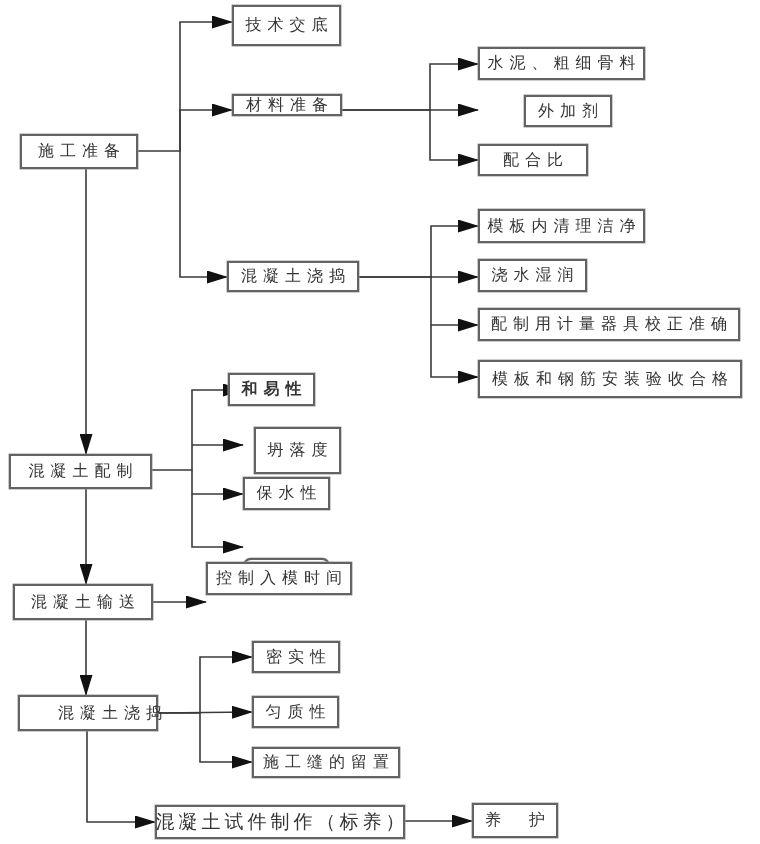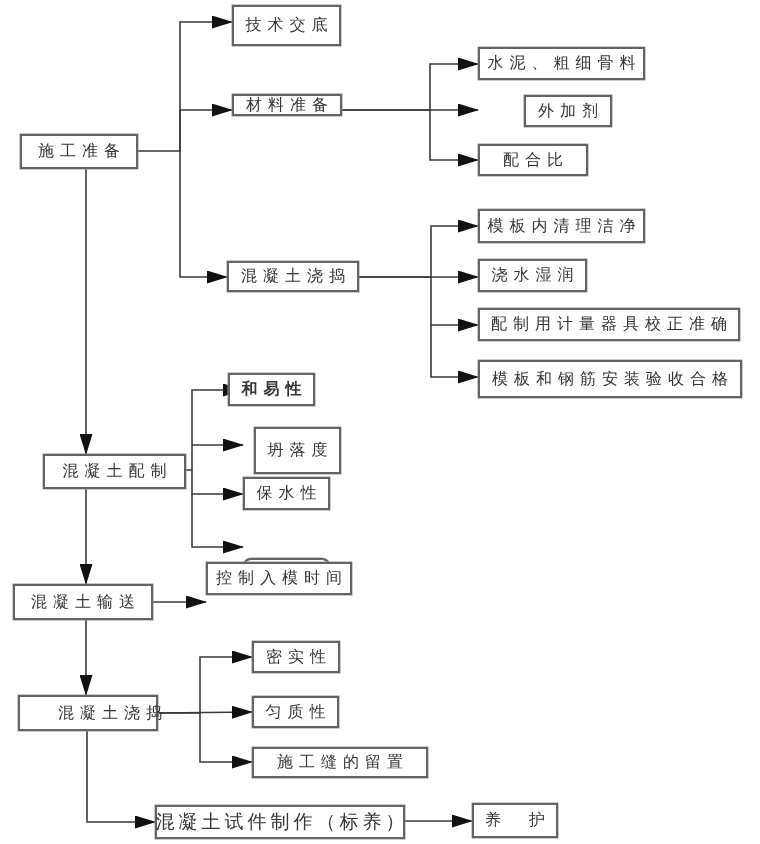--- a/index.html
+++ b/index.html
@@ -82,25 +82,25 @@
       <div class="flow-node" style="left: 478px; top: 95px; width: 88px; height: 32px; border-color: rgb(99, 99, 99); margin-left: 46px;">外加剂</div>
       <div class="flow-node" style="left: 20px; top: 134px; width: 118px; height: 35px; border-color: rgb(99, 99, 99);">施工准备</div>
       <div class="flow-node" style="left: 478px; top: 144px; width: 110px; height: 32px; border-color: rgb(99, 99, 99);">配合比</div>
       <div class="flow-node" style="left: 478px; top: 209px; width: 167px; height: 34px; border-color: rgb(99, 99, 99);">模板内清理洁净</div>
       <div class="flow-node" style="left: 478px; top: 259px; width: 109px; height: 33px; border-color: rgb(99, 99, 99);">浇水湿润</div>
       <div class="flow-node" style="left: 227px; top: 261px; width: 132px; height: 31px; border-color: rgb(99, 99, 99);">混凝土浇捣</div>
       <div class="flow-node" style="left: 478px; top: 308px; width: 262px; height: 33px; border-color: rgb(99, 99, 99);">配制用计量器具校正准确</div>
       <div class="flow-node" style="left: 478px; top: 360px; width: 264px; height: 38px; border-color: rgb(99, 99, 99);">模板和钢筋安装验收合格</div>
       <div class="flow-node" style="left: 228px; top: 373px; width: 87px; height: 33px; border-color: rgb(99, 99, 99); font-weight: bold;">和易性</div>
       <div class="flow-node" style="left: 243px; top: 427px; width: 87px; height: 47px; border-color: rgb(99, 99, 99); margin-left: 11px;">坍落度</div>
-      <div class="flow-node" style="left: 9px; top: 454px; width: 143px; height: 35px; border-color: rgb(99, 99, 99); margin-left: 34px;">混凝土配制</div>
+      <div class="flow-node" style="left: 9px; top: 454px; width: 143px; height: 35px; border-color: rgb(99, 99, 99);">混凝土配制</div>
       <div class="flow-node" style="left: 243px; top: 477px; width: 87px; height: 33px; border-color: rgb(99, 99, 99);">保水性</div>
       <div class="flow-node" style="left: 243px; top: 558px; width: 87px; height: 33px; border-color: rgb(99, 99, 99); border-radius: 8px;">粘聚性</div>
       <div class="flow-node" style="left: 13px; top: 584px; width: 140px; height: 36px; border-color: rgb(99, 99, 99);">混凝土输送</div>
       <div class="flow-node" style="left: 206px; top: 562px; width: 146px; height: 33px; border-color: rgb(99, 99, 99);">控制入模时间</div>
       <div class="flow-node" style="left: 252px; top: 641px; width: 88px; height: 32px; border-color: rgb(99, 99, 99);">密实性</div>
       <div class="flow-node" style="left: 18px; top: 695px; width: 140px; height: 36px; border-color: rgb(99, 99, 99); padding-left: 44px;">混凝土浇捣</div>
       <div class="flow-node" style="left: 252px; top: 696px; width: 87px; height: 32px; border-color: rgb(99, 99, 99);">匀质性</div>
-      <div class="flow-node" style="left: 252px; top: 747px; width: 176px; height: 31px; border-color: rgb(99, 99, 99);">施工缝的留置</div>
+      <div class="flow-node" style="left: 252px; top: 747px; width: 148px; height: 31px; border-color: rgb(99, 99, 99);">施工缝的留置</div>
       <div class="flow-node tight" style="left: 155px; top: 805px; width: 250px; height: 34px; border-color: rgb(99, 99, 99);">混凝土试件制作（标养）</div>
       <div class="flow-node" style="left: 472px; top: 803px; width: 86px; height: 35px; border-color: rgb(99, 99, 99);">养　护</div>
     </div>
 </div>
 
 </body></html>

